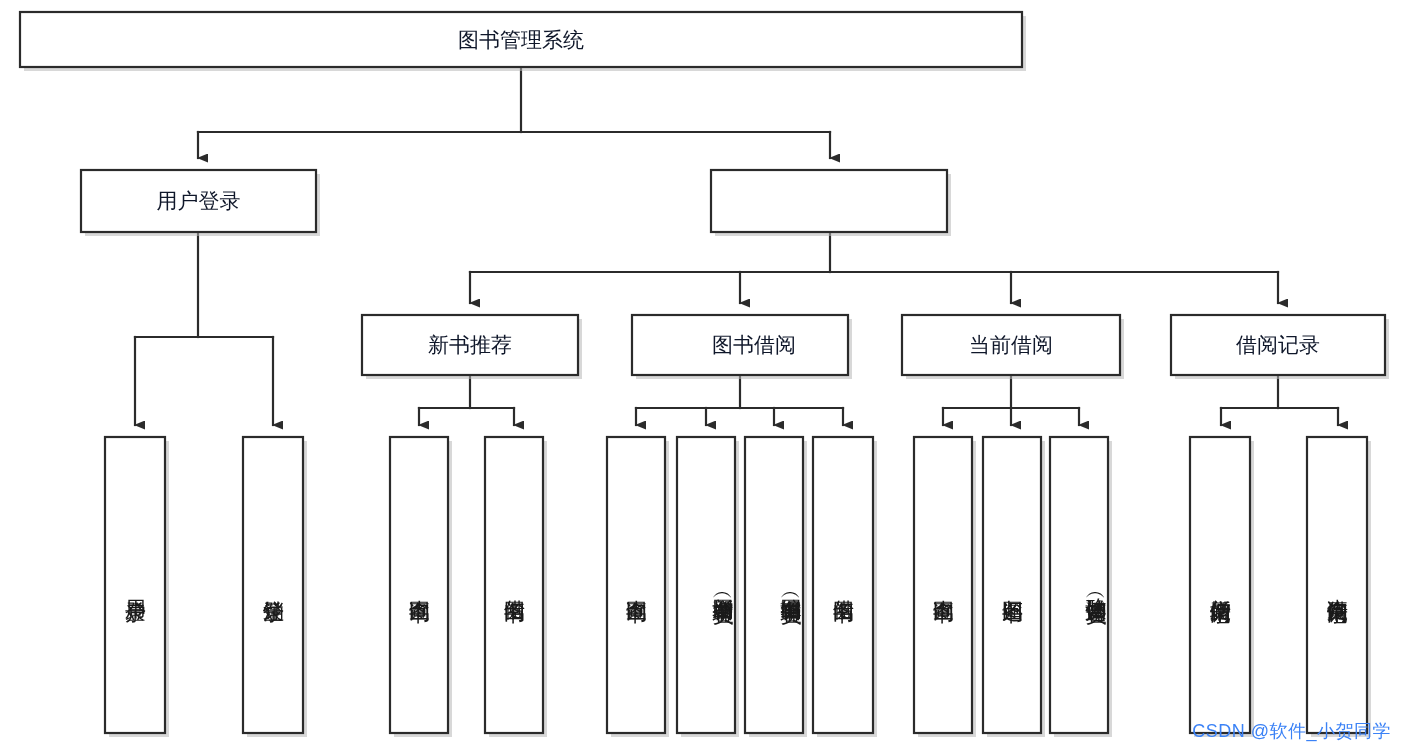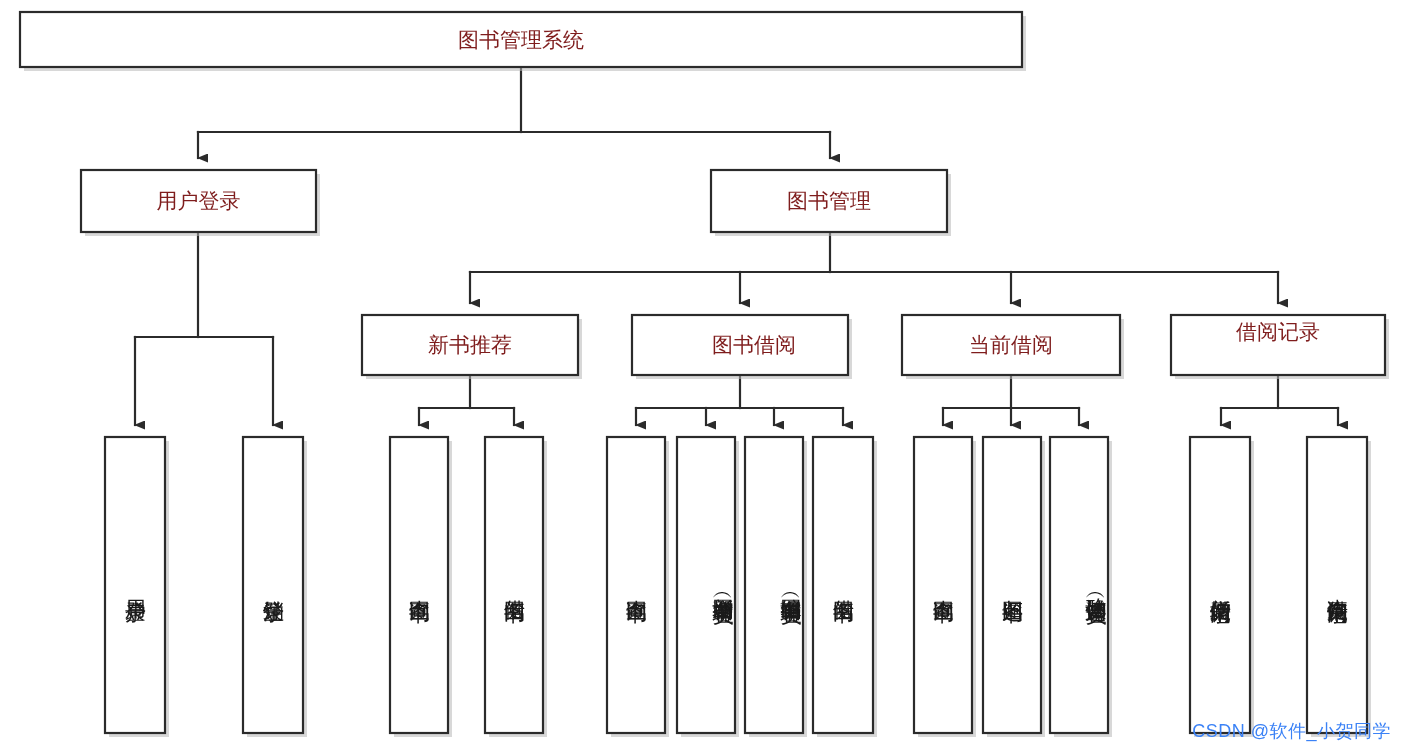--- a/index.html
+++ b/index.html
@@ -54,21 +54,21 @@
     align-items: center;
     justify-content: center;
     text-align: center;
     white-space: nowrap;
     pointer-events: none;
   }
   .horiz-label {
     position: absolute;
     font-family: "Liberation Sans", "DejaVu Sans", sans-serif;
     font-size: 21px;
-    color: #7f1d1d;
+    color: #0f172a;
     display: flex;
     align-items: center;
     justify-content: center;
     text-align: center;
     pointer-events: none;
   }
   #watermark {
     position: absolute;
     right: 14px;
     bottom: 4px;
@@ -181,26 +181,25 @@
       <rect class="node-rect" x="983" y="437" width="58" height="296"></rect>
       <rect class="node-rect" x="1050" y="437" width="58" height="296"></rect>
       <rect class="node-rect" x="1190" y="437" width="60" height="296"></rect>
       <rect class="node-rect" x="1307" y="437" width="60" height="296"></rect>
     </g>
   </svg>
 
   <div class="horiz-label" style="left:20px; top:12px; width:1002px; height:55px;">图书管理系统</div>
 
   <div class="horiz-label" style="left:81px; top:170px; width:235px; height:62px;">用户登录</div>
-  <div class="horiz-label" style="left:711px; top:170px; width:236px; height:62px;">图书管理</div>
 
   <div class="horiz-label" style="left:362px; top:315px; width:216px; height:60px;">新书推荐</div>
   <div class="horiz-label" style="left:632px; top:315px; width:244px; height:60px;">图书借阅</div>
   <div class="horiz-label" style="left:902px; top:315px; width:218px; height:60px;font-family:Liberation Mono, monospace;">当前借阅</div>
-  <div class="horiz-label" style="left:1171px; top:302px; width:214px; height:60px;">借阅记录</div>
+  <div class="horiz-label" style="left:1171px; top:315px; width:214px; height:60px;">借阅记录</div>
 
   <div class="vert-label" style="left:105px; top:437px; width:60px; height:296px;">用户登录</div>
   <div class="vert-label" style="left:243px; top:437px; width:60px; height:296px;">注销登录</div>
   <div class="vert-label" style="left:390px; top:437px; width:58px; height:296px;">查询图书</div>
   <div class="vert-label" style="left:485px; top:437px; width:58px; height:296px;">借阅图书</div>
   <div class="vert-label" style="left:607px; top:437px; width:58px; height:296px;">查询图书</div>
   <div class="vert-label" style="left:677px; top:437px; width:58px; height:296px; align-items:flex-start;">新增图书（管理员）</div>
   <div class="vert-label" style="left:745px; top:437px; width:58px; height:296px; align-items:flex-start;">编辑图书（管理员）</div>
   <div class="vert-label" style="left:813px; top:437px; width:60px; height:296px;">借阅图书</div>
   <div class="vert-label" style="left:914px; top:437px; width:58px; height:296px;">查询图书</div>

